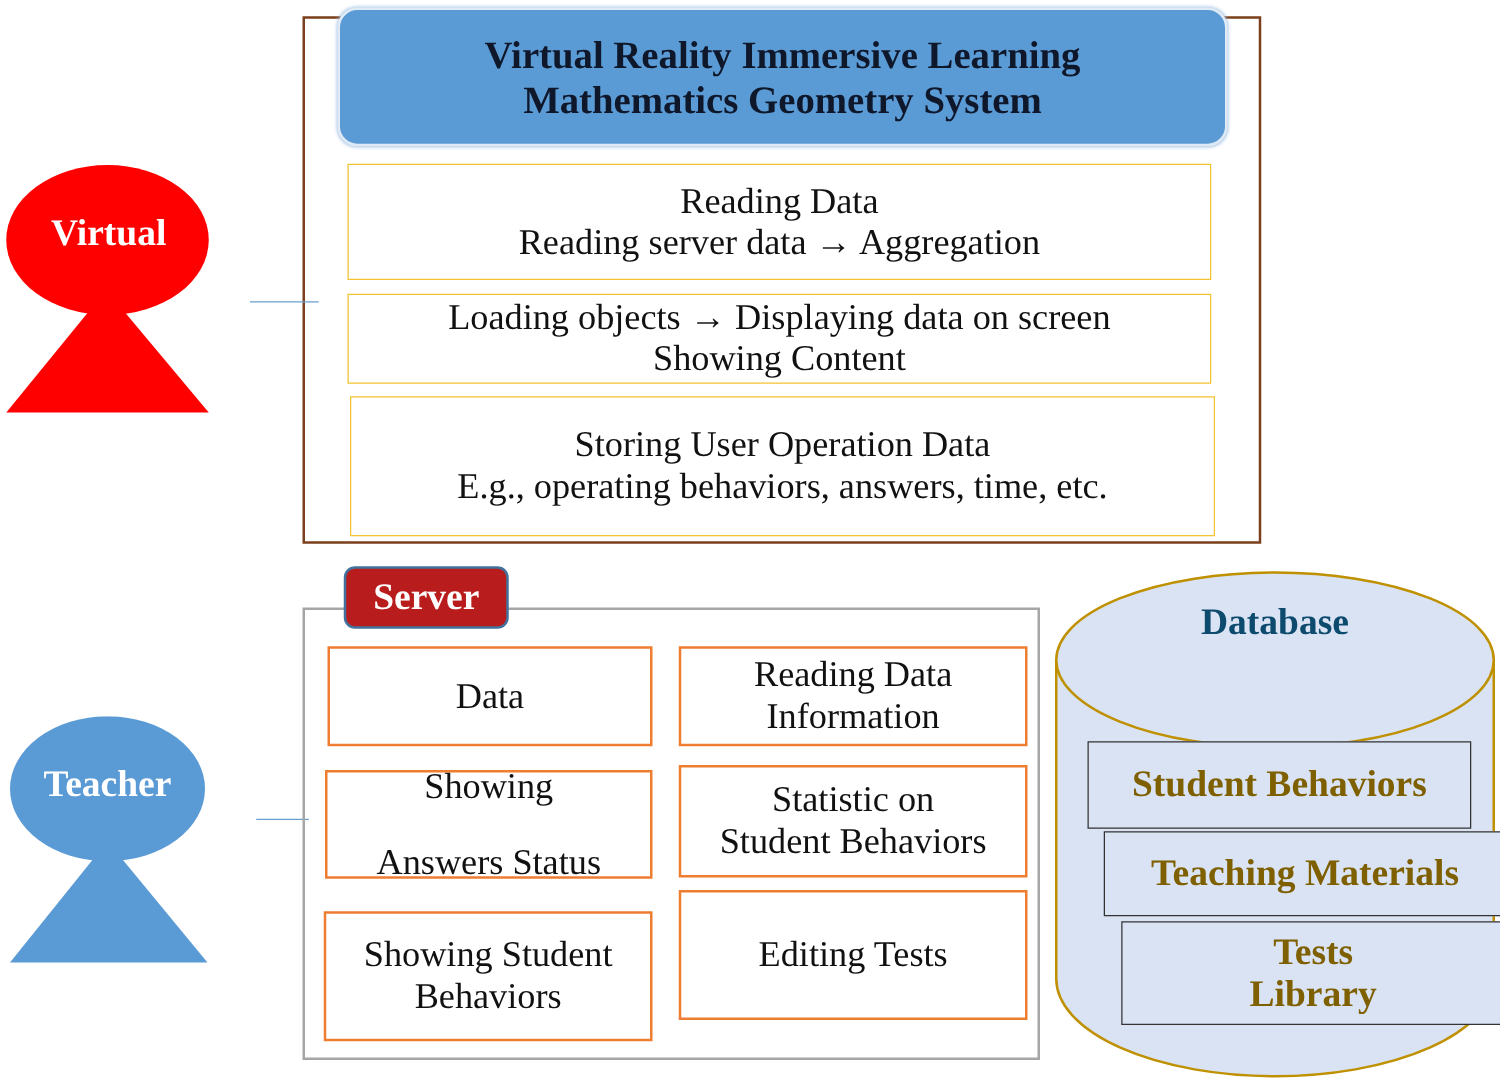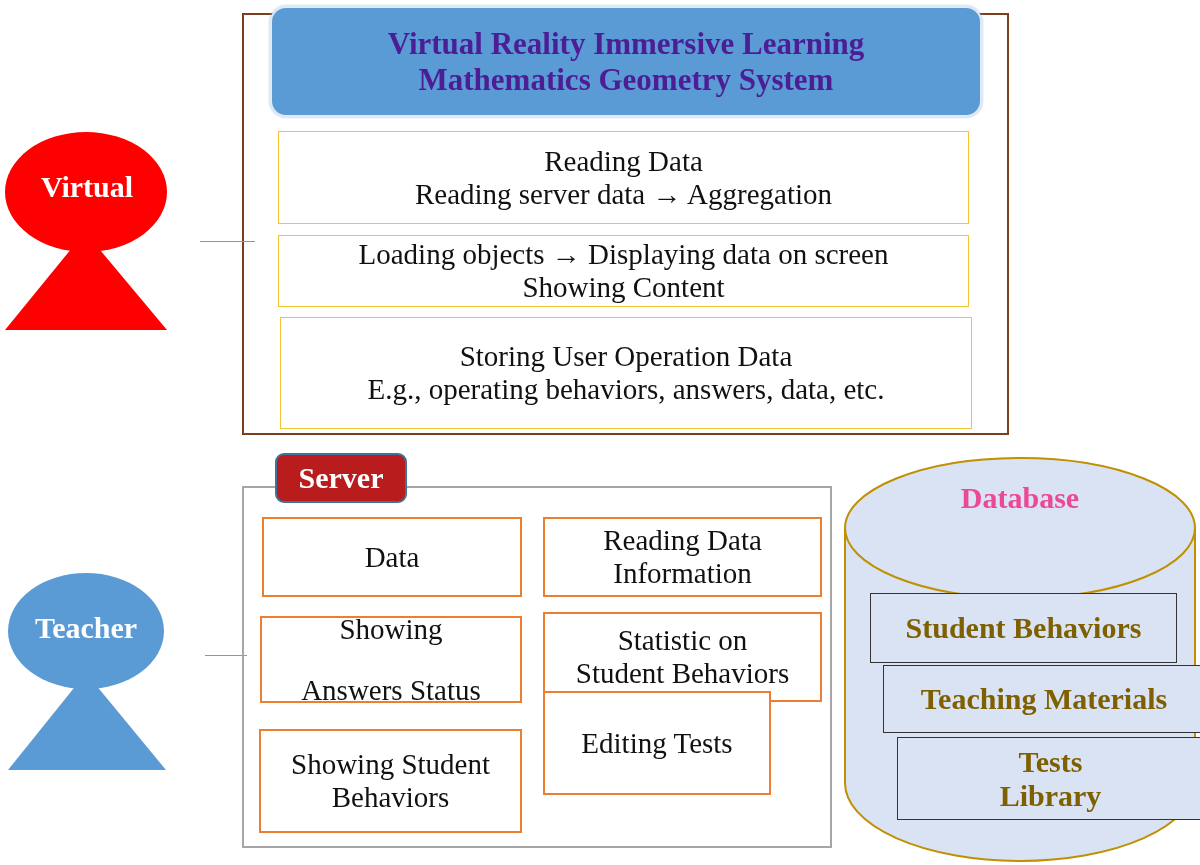--- a/index.html
+++ b/index.html
@@ -5,21 +5,21 @@
   html, body { margin:0; padding:0; background:#ffffff; }
   body { width:1200px; height:865px; position:relative; overflow:hidden;
          font-family:"Liberation Serif","DejaVu Serif",serif; color:#111; }
   .abs { position:absolute; box-sizing:border-box; }
   .center { display:flex; flex-direction:column; align-items:center; justify-content:center; text-align:center; }
 
   
   #vr-frame { left:242px; top:13px; width:767px; height:422px; border:2px solid #7b3f1d; }
   #vr-title { left:270px; top:6px; width:712px; height:111px; background:#5b9bd5;
               border-radius:16px; border:2px solid #dfeaf6; box-shadow:0 0 3px #9bbbe0;
-              color:#4c1d95; font-weight:bold; font-size:31px; line-height:36px; }
+              color:#0f172a; font-weight:bold; font-size:31px; line-height:36px; }
   .vr-box { border:1.5px solid #f2c431; background:#fff; font-size:29px; line-height:33px; }
   #vr-box-0 { left:278px; top:131px; width:691px; height:93px; }
   #vr-box-1 { left:278px; top:235px; width:691px; height:72px; }
   #vr-box-2 { left:280px; top:317px; width:692px; height:112px; }
 
   
   .actor { width:170px; height:215px; }
   .actor svg { position:absolute; left:0; top:0; }
   .actor-label { position:absolute; left:0; width:100%; text-align:center; color:#fff; font-weight:bold; font-size:30px; }
   #actor-student { left:2px; top:132px; }
@@ -31,25 +31,25 @@
   
   #server-frame { left:242px; top:486px; width:590px; height:362px; border:2px solid #a6a6a6; }
   #server-tab { left:275px; top:453px; width:132px; height:50px; background:#b91c1c; border:2px solid #41719c;
                 border-radius:9px; color:#fff; font-weight:bold; font-size:30px; }
   .srv-box { border:2px solid #ed7d31; background:#fff; font-size:29px; line-height:33px; }
   #srv-0 { left:262px; top:517px; width:260px; height:80px; }
   #srv-1 { left:543px; top:517px; width:279px; height:80px; }
   #srv-2 { left:260px; top:616px; width:262px; height:87px;gap:28px; }
   #srv-3 { left:543px; top:612px; width:279px; height:90px; }
   #srv-4 { left:259px; top:729px; width:263px; height:104px; }
-  #srv-5 { left:543px; top:691px; width:228px; height:104px; }
+  #srv-5 { left:543px; top:712px; width:279px; height:104px; }
 
   
   #db-shape { left:840px; top:448px; width:360px; height:415px; }
-  #db-title { left:880px; top:478px; width:280px; height:40px; color:#ec4899; font-weight:bold; font-size:30px; }
+  #db-title { left:880px; top:478px; width:280px; height:40px; color:#0c4a6e; font-weight:bold; font-size:30px; }
   .db-box { border:1.5px solid #333; background:#dae3f3; color:#7f6000; font-weight:bold; font-size:30px; line-height:34px; }
   #db-0 { left:870px; top:593px; width:307px; height:70px; }
   #db-1 { left:870px; top:665px; width:322px; height:68px;margin-left:13px; }
   #db-2 { left:897px; top:737px; width:307px; height:83px; }
 </style>
 </head>
 <body>
 
 <div class="abs" id="vr-frame"></div>
 <div class="abs center" id="vr-title">
@@ -59,21 +59,21 @@
 <div class="abs center vr-box" id="vr-box-0">
   <span>Reading Data</span>
   <span>Reading server data → Aggregation</span>
 </div>
 <div class="abs center vr-box" id="vr-box-1">
   <span>Loading objects → Displaying data on screen</span>
   <span>Showing Content</span>
 </div>
 <div class="abs center vr-box" id="vr-box-2">
   <span>Storing User Operation Data</span>
-  <span>E.g., operating behaviors, answers, data, etc.</span>
+  <span>E.g., operating behaviors, answers, time, etc.</span>
 </div>
 
 <div class="abs actor" id="actor-student">
   <svg width="170" height="200">
     <polygon points="83,100 3,198 165,198" fill="#ff0000"></polygon>
     <ellipse cx="84" cy="60" rx="81" ry="60" fill="#ff0000"></ellipse>
   </svg>
   <div class="actor-label" style="top:38px;">Virtual</div>
 </div>
 <div class="abs connector" id="conn-student"></div>

